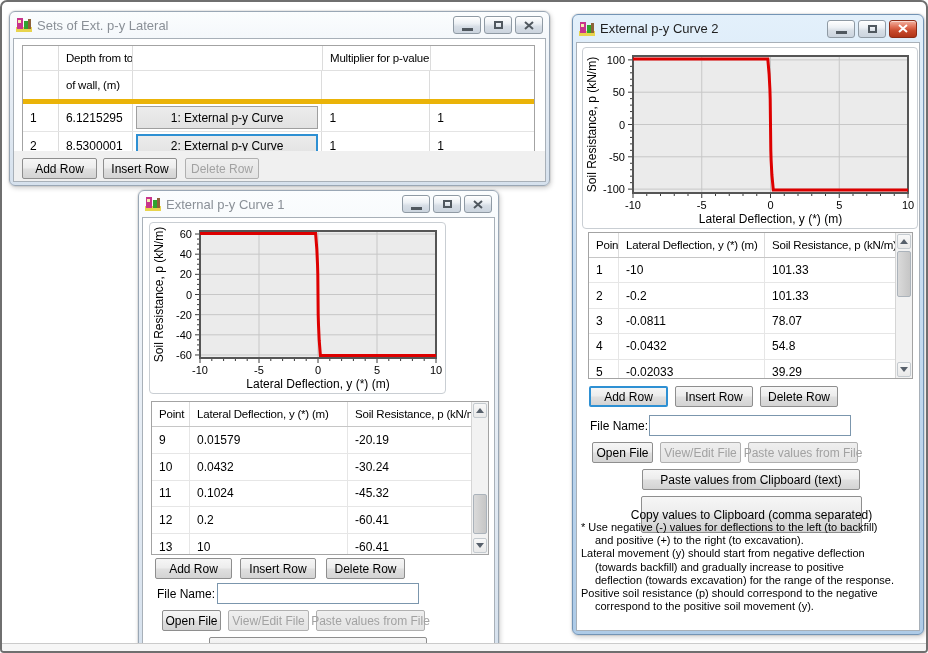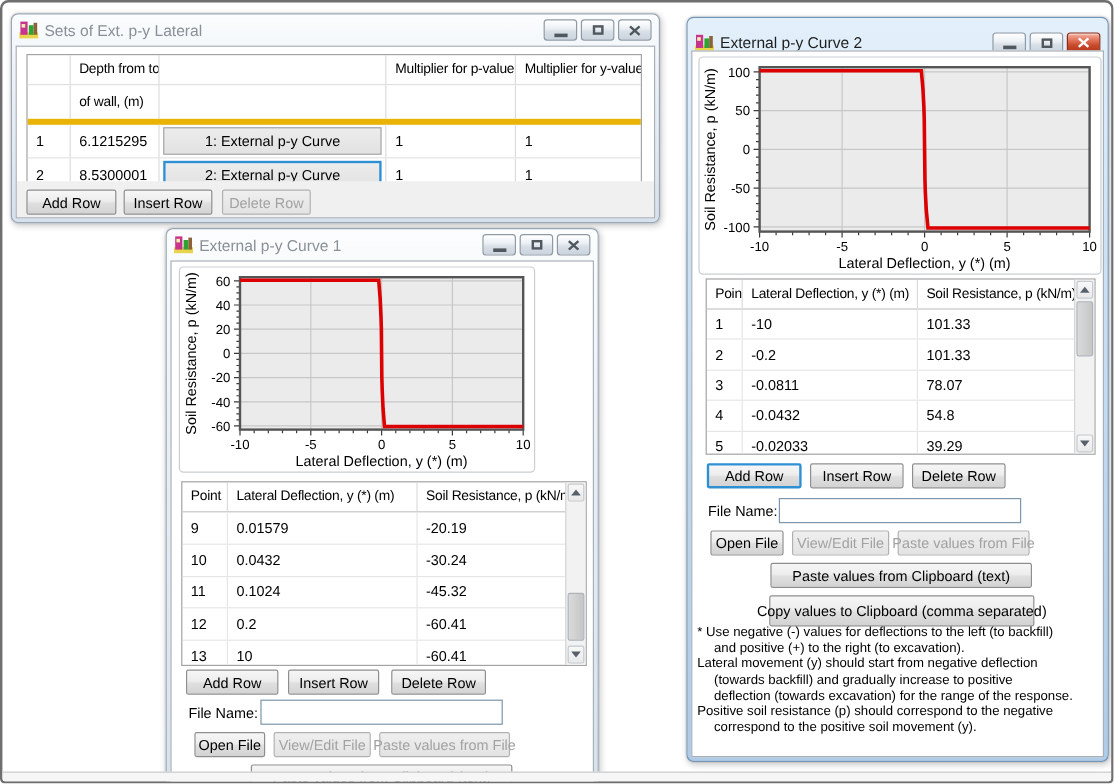--- a/index.html
+++ b/index.html
@@ -126,21 +126,20 @@
         </div>
       </div>
     </div>
     <div class="client">
       <div class="tbl" id="t1" style="left:8px;top:6px;width:513px;">
         <div class="hrow r1">
           <div class="hcell c0"></div>
           <div class="hcell c1">Depth from top</div>
           <div class="hcell c2"></div>
           <div class="hcell c3">Multiplier for p-value</div>
-          <div class="hcell c4">Multiplier for y-value</div>
         </div>
         <div class="hrow r2">
           <div class="hcell c0"></div>
           <div class="hcell c1">of wall, (m)</div>
           <div class="hcell c2"></div>
           <div class="hcell c3"></div>
           <div class="hcell c4"></div>
         </div>
         <div class="drow">
           <div class="tcell c0">1</div>
@@ -320,21 +319,21 @@
       <div class="filelabel" style="left:14px;top:369px;">File Name:</div>
       <input class="fileinput" style="left: 74px; top: 365px; width: 202px; height: 21px;" value="">
       <div class="btn" style="left:19px;top:392px;width:59px;height:21px;">Open File</div>
       <div class="btn disabled" style="left:85px;top:392px;width:81px;height:21px;">View/Edit File</div>
       <div class="btn disabled" style="left:173px;top:392px;width:109px;height:21px;">Paste values from File</div>
       <div class="btn" style="left:66px;top:419px;width:218px;height:21px;">Paste values from Clipboard (text)</div>
     </div>
   </div>
 
   <div class="window win-active" id="w3" style="left:570px;top:12px;width:352px;height:621px;z-index:3;">
-    <div class="titlebar" style="height:41px;border-radius:10px;">
+    <div class="titlebar" style="height:27px;border-radius:10px;">
       <svg class="appicon" viewBox="0 0 16 16">
         <rect x="0" y="10" width="16" height="5" fill="#e8d44d"></rect>
         <rect x="1" y="1" width="6" height="11" fill="#c8348c"></rect>
         <rect x="2" y="3" width="3" height="3" fill="#f4eeb0"></rect>
         <rect x="8" y="4" width="4" height="8" fill="#2fa32f"></rect>
         <rect x="12" y="2" width="3" height="10" fill="#8c6239"></rect>
       </svg>
       <div class="title">External p-y Curve 2</div>
       <div class="winbtns">
         <div class="winbtn">
@@ -465,21 +464,21 @@
       </div>
       <div class="btn focused" style="left:12px;top:343px;width:79px;height:21px;">Add Row</div>
       <div class="btn" style="left:98px;top:343px;width:78px;height:21px;">Insert Row</div>
       <div class="btn" style="left:183px;top:343px;width:78px;height:21px;">Delete Row</div>
       <div class="filelabel" style="left:13px;top:376px;">File Name:</div>
       <input class="fileinput" style="left: 72px; top: 372px; width: 202px; height: 21px;" value="">
       <div class="btn" style="left:15px;top:399px;width:61px;height:21px;">Open File</div>
       <div class="btn disabled" style="left:83px;top:399px;width:81px;height:21px;">View/Edit File</div>
       <div class="btn disabled" style="left:171px;top:399px;width:110px;height:21px;">Paste values from File</div>
       <div class="btn" style="left:65px;top:426px;width:218px;height:21px;">Paste values from Clipboard (text)</div>
-      <div class="btn" style="left:64px;top:453px;width:221px;height:26px;">Copy values to Clipboard (comma separated)</div>
+      <div class="btn" style="left:64px;top:453px;width:221px;height:37px;">Copy values to Clipboard (comma separated)</div>
       <div class="notes" style="left:4px;top:478px;right:2px;">
         <div class="note-line">* Use negative (-) values for deflections to the left (to backfill)</div>
         <div class="note-line note-cont">and positive (+) to the right (to excavation).</div>
         <div class="note-line">Lateral movement (y) should start from negative deflection</div>
         <div class="note-line note-cont">(towards backfill) and gradually increase to positive</div>
         <div class="note-line note-cont">deflection (towards excavation) for the range of the response.</div>
         <div class="note-line">Positive soil resistance (p) should correspond to the negative</div>
         <div class="note-line note-cont">correspond to the positive soil movement (y).</div>
       </div>
     </div>

